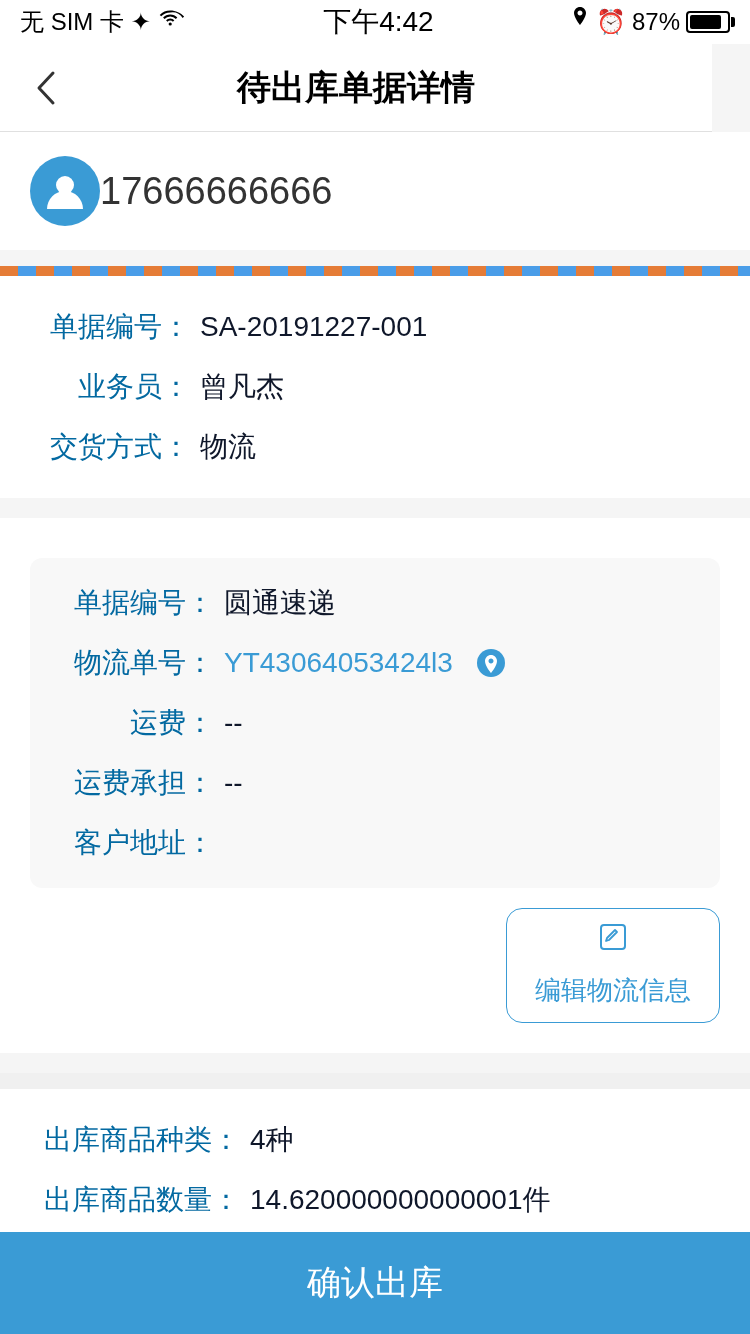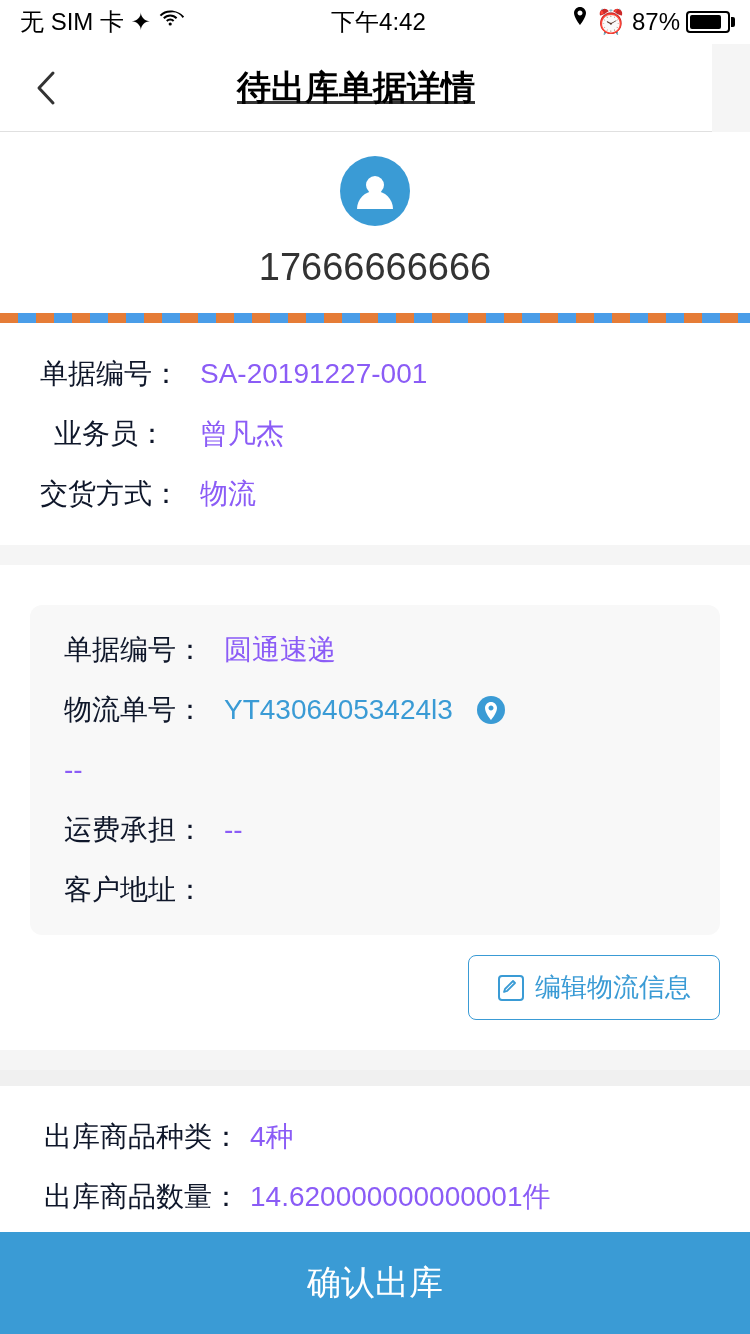--- a/index.html
+++ b/index.html
@@ -19,21 +19,21 @@
       height: 44px;
       background: #fff;
       display: flex;
       align-items: center;
       justify-content: space-between;
       padding: 0 20px;
       font-size: 24px;
       color: #000;
     }
     .status-left { display: flex; align-items: center; gap: 8px; }
-    .status-center { font-size: 24px; font-weight: 500; }
+    .status-center { font-size: 28px; font-weight: 500; }
     .status-right { display: flex; align-items: center; gap: 6px; font-size: 24px; }
     .battery-icon {
       width: 44px; height: 22px;
       border: 2px solid #000;
       border-radius: 4px;
       position: relative;
       display: inline-flex;
       align-items: center;
       padding: 2px;
     }
@@ -58,21 +58,20 @@
     
     .nav-bar {
       width: 712px;
       height: 88px;
       background: #fff;
       display: flex;
       align-items: center;
       justify-content: center;
       position: relative;
       border-bottom: 1px solid #e0e0e0;
-      text-decoration: underline;
     }
     .nav-back {
       position: absolute;
       left: 24px;
       width: 44px;
       height: 44px;
       display: flex;
       align-items: center;
       justify-content: center;
       cursor: pointer;
@@ -86,23 +85,21 @@
       font-weight: 600;
       color: #000;
     }
 
     
     .user-header {
       background: #fff;
       padding: 24px 30px;
       display: flex;
       align-items: center;
-      gap: 20px;
-      margin-bottom: 0;
-      flex-direction: column;
+      margin-bottom: 16px;
     }
     .user-avatar {
       width: 70px;
       height: 70px;
       border-radius: 50%;
       background: #3a9bd5;
       display: flex;
       align-items: center;
       justify-content: center;
       flex-shrink: 0;
@@ -138,27 +135,27 @@
 
     .info-row {
       display: flex;
       align-items: flex-start;
       margin-bottom: 18px;
       font-size: 28px;
       line-height: 1.5;
     }
     .info-row:last-child { margin-bottom: 0; }
     .info-label {
+      color: #0369a1;
+      min-width: 160px;
+      text-align: right;
+      flex-shrink: 0;
+    }
+    .info-value {
       color: #0f172a;
-      min-width: 160px;
-      text-align: center;
-      flex-shrink: 0;
-    }
-    .info-value {
-      color: #8b5cf6;
       flex: 1;
       margin-left: 10px;
     }
     .info-value.blue { color: #3a9bd5; }
 
     
     .logistics-card {
       background: #f8f8f8;
       border-radius: 12px;
       padding: 24px 24px;
@@ -179,29 +176,30 @@
 
     
     .edit-btn {
       display: flex;
       align-items: center;
       justify-content: flex-end;
       margin-top: 20px;
     }
     .btn-outline {
       border: 1.5px solid #3a9bd5;
-      border-radius: 8px;
+      border-radius: 16px;
       padding: 14px 28px;
       color: #3a9bd5;
       font-size: 26px;
       display: flex;
       align-items: center;
-      gap: 10px;
+      gap: 22px;
       cursor: pointer;
       background: #fff;
+      flex-direction: column;
     }
     .btn-outline svg {
       width: 28px;
       height: 28px;
     }
 
     
     .separator {
       height: 16px;
       background: #f0f0f0;
@@ -326,20 +324,21 @@
           <span>YT43064053424l3</span>
           <span class="loc-icon">
             <svg viewBox="0 0 36 36" fill="none">
               <circle cx="18" cy="16" r="14" fill="#3a9bd5"></circle>
               <path d="M18 8C14.7 8 12 10.7 12 14c0 5 6 12 6 12s6-7 6-12c0-3.3-2.7-6-6-6zm0 8.5c-1.4 0-2.5-1.1-2.5-2.5S16.6 11.5 18 11.5s2.5 1.1 2.5 2.5-1.1 2.5-2.5 2.5z" fill="white"></path>
             </svg>
           </span>
         </span>
       </div>
       <div class="info-row">
+        <span class="info-label">运费：</span>
         <span class="info-value">--</span>
       </div>
       <div class="info-row">
         <span class="info-label">运费承担：</span>
         <span class="info-value">--</span>
       </div>
       <div class="info-row">
         <span class="info-label">客户地址：</span>
       </div>
     </div>

